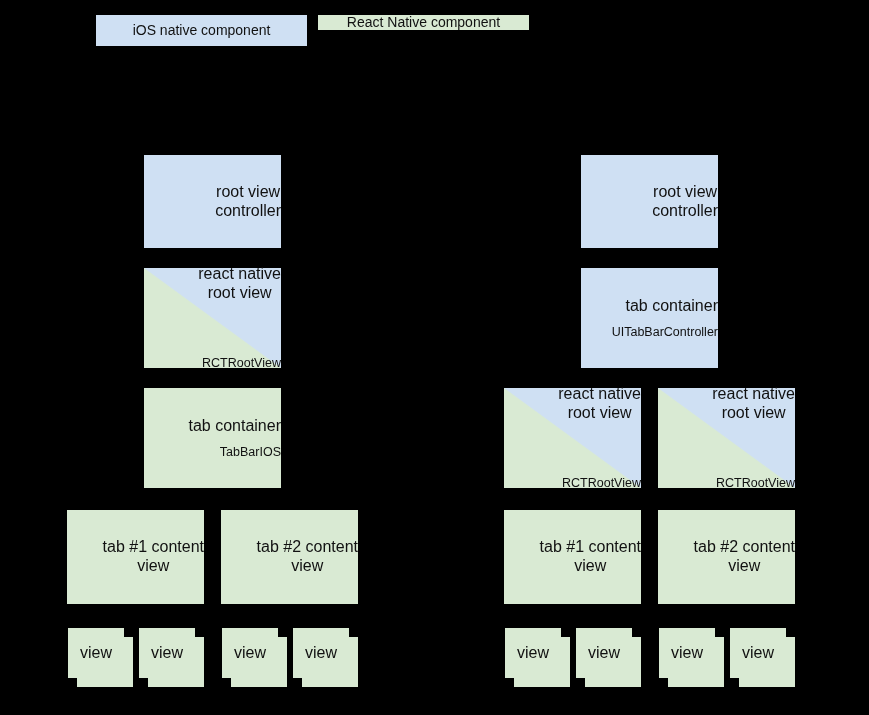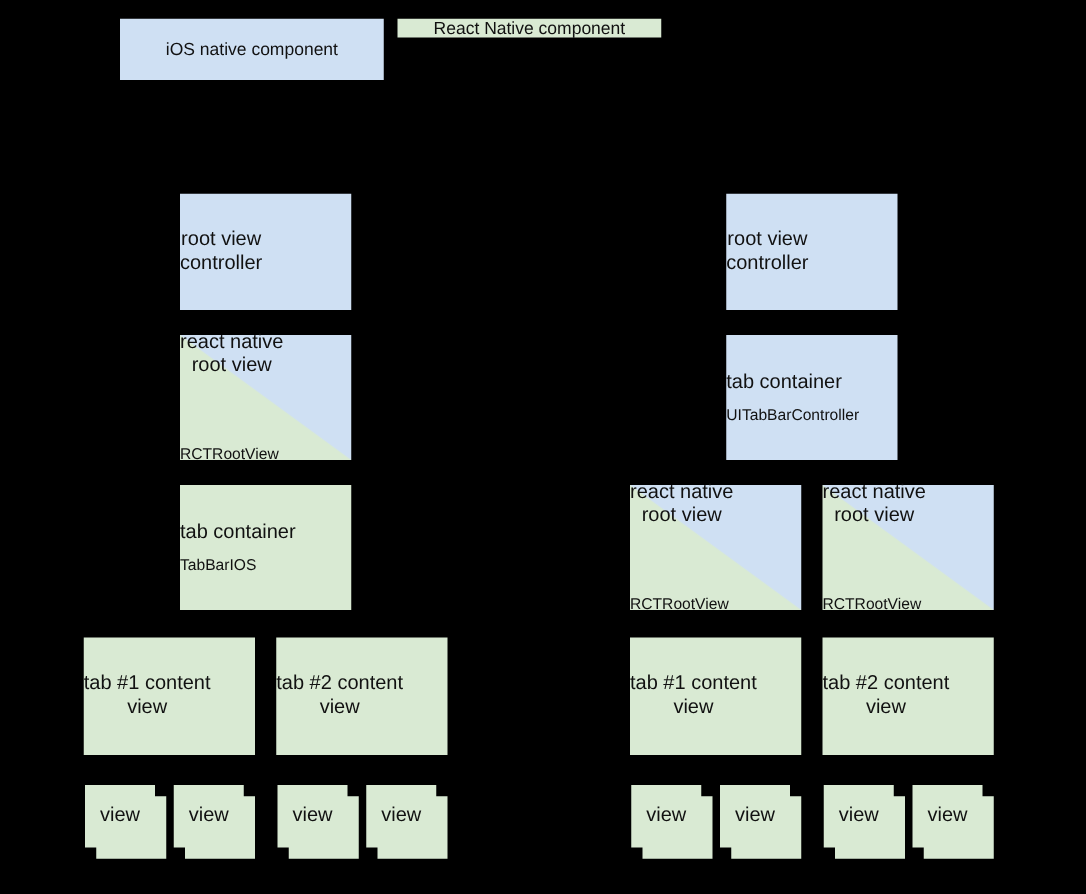--- a/index.html
+++ b/index.html
@@ -24,35 +24,35 @@
     position: absolute;
     display: flex;
     align-items: center;
     justify-content: center;
     font-size: 14px;
     color: #111111;
     line-height: 1.2;
     text-align: center;
   }
   .legend-ios {
-    left: 96px; top: 15px; width: 211px; height: 49px;
+    left: 96px; top: 15px; width: 211px; height: 31px;
     background: #cfe0f3;
     justify-content: center;
   }
   .legend-rn {
     left: 318px; top: 15px; width: 211px; height: 15px;
     background: #d9ead3;
   }
 
   
   .node {
     position: absolute;
     display: flex;
     flex-direction: column;
-    align-items: flex-start;
+    align-items: flex-end;
     justify-content: center;
     text-align: center;
     color: #111111;
     line-height: 1.18;
   }
   .node .title {
     font-size: 16px;
     white-space: pre-line;
   }
   .node .subtitle {

